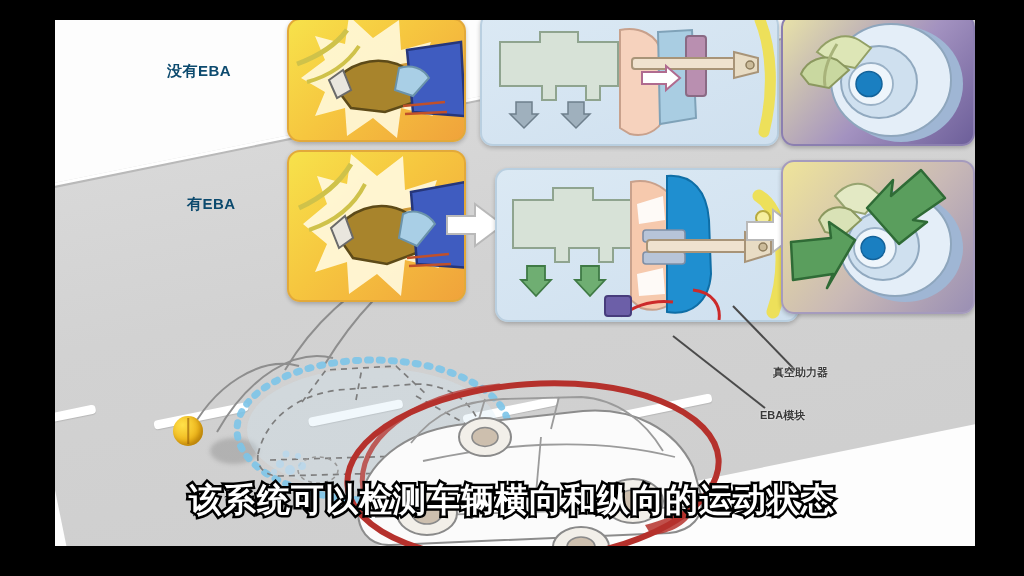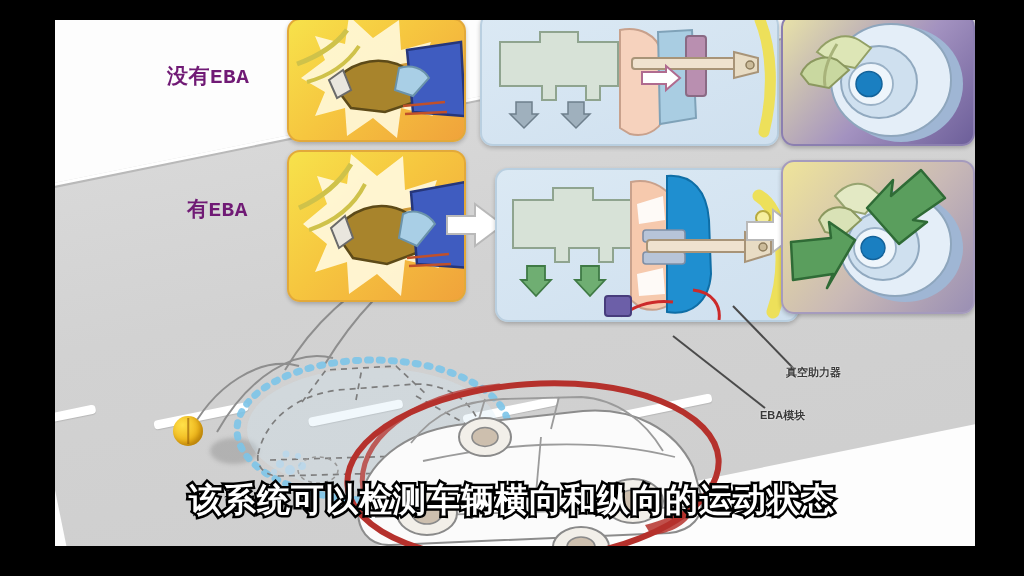--- a/index.html
+++ b/index.html
@@ -40,22 +40,22 @@
   
   .panel{position:absolute;border-radius:13px;box-shadow:0 2px 4px rgba(0,0,0,.22);overflow:hidden;}
   .p-burst{background:linear-gradient(135deg,#f7e24b 0%,#f6c63f 45%,#f0a33b 100%);
            border:2.5px solid #e2a93a;}
   .p-mech{background:linear-gradient(160deg,#dbe9f4 0%,#cfe0ef 100%);border:2.5px solid #b9cfe0;}
   .p-disc-top{background:linear-gradient(130deg,#e9e3a8 0%,#a392c0 55%,#6d5f9a 100%);
            border:2.5px solid #8b7fb0;}
   .p-disc-bot{background:linear-gradient(130deg,#efe49a 0%,#c9b9b6 55%,#9a8fb4 100%);
            border:2.5px solid #a59bbd;}
 
-  .row-label{position:absolute;font-size:21px;font-weight:700;color:#701a75;letter-spacing:.5px;
-             white-space:nowrap;font-family:Liberation Mono, monospace;}
+  .row-label{position:absolute;font-size:15px;font-weight:700;color:#0c4a6e;letter-spacing:.5px;
+             white-space:nowrap;}
 
   .callout{position:absolute;font-size:11px;font-weight:700;color:#3a3a3a;white-space:nowrap;
            text-shadow:0 0 2px #fff;}
 
   
   .subtitle{position:absolute;left:0;right:0;top:478px;text-align:center;z-index:40;
             font-size:33px;font-weight:700;color:#ffffff;letter-spacing:1px;
             font-family:"DejaVu Sans","Liberation Sans",sans-serif;
             -webkit-text-stroke:5px #000;paint-order:stroke fill;}
   .subtitle span{ -webkit-text-stroke:5px #000; }
@@ -296,21 +296,21 @@
         </g>
       </svg>
     </div>
 
     <svg style="position:absolute;left:560px;top:270px;width:220px;height:130px;" viewBox="0 0 220 130">
       <g stroke="#4a4a4a" stroke-width="2" fill="none">
         <path d="M118,16 L180,80"></path>
         <path d="M58,46 L150,118"></path>
       </g>
     </svg>
-    <div class="callout" style="left:718px;top:345px;margin-left:13px;">真空助力器</div>
+    <div class="callout" style="left:718px;top:345px;">真空助力器</div>
     <div class="callout" style="left:705px;top:388px;text-align:right;">EBA模块</div>
 
   </div>
 
   <div class="subtitle">
     <span>该系统可以检测车辆横向和纵向的运动状态</span>
   </div>
 
   <div class="bar" id="bar-top"></div>
   <div class="bar" id="bar-bottom"></div>

